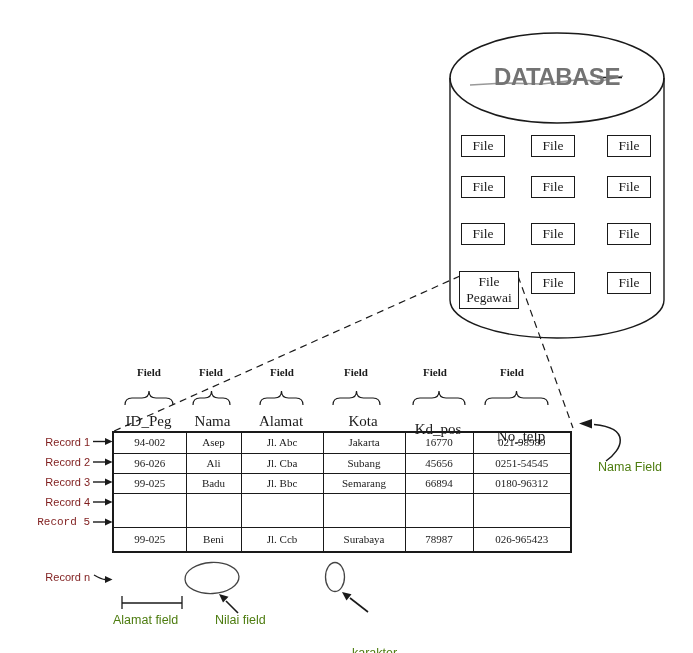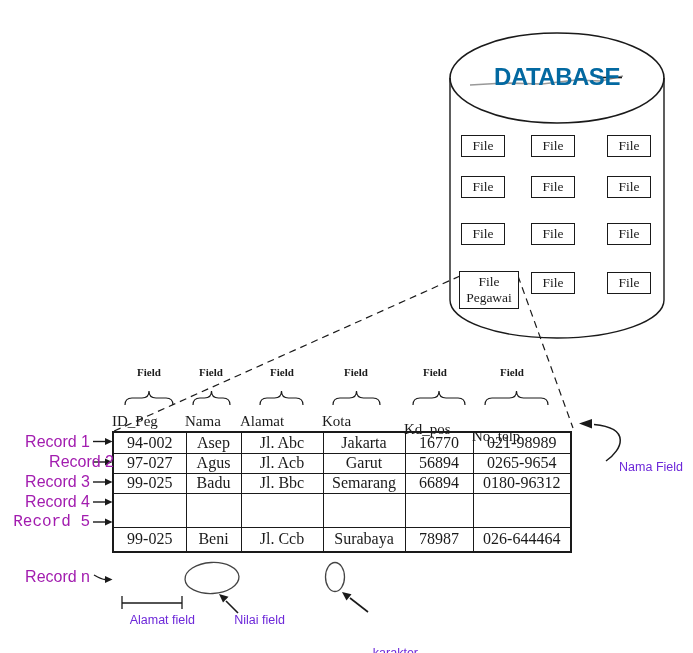--- a/index.html
+++ b/index.html
@@ -6,64 +6,64 @@
   #canvas{
     position:relative;width:693px;height:653px;background:#ffffff;overflow:hidden;
     font-family:"Liberation Serif", serif;color:#1a1a1a;
   }
   #lines{position:absolute;left:0;top:0;width:693px;height:653px;}
   .abs{position:absolute;}
   
   .db-title{
     left:452px;top:63px;width:210px;text-align:center;
     font-family:"Liberation Sans", sans-serif;font-weight:bold;
-    font-size:24px;letter-spacing:-0.5px;color:#0369a1;
+    font-size:24px;letter-spacing:-0.5px;color:#737373;
   }
   .file-box{
     width:42px;height:20px;border:1px solid #1a1a1a;background:#fff;
     display:flex;align-items:center;justify-content:center;
     font-size:13.5px;line-height:1;
   }
   .file-pegawai{
     left:459px;top:271px;width:58px;height:36px;border:1px solid #1a1a1a;background:#fff;
     display:flex;flex-direction:column;align-items:center;justify-content:center;
     font-size:13.5px;line-height:16px;text-align:center;
   }
   
   .field-label{top:366px;width:70px;text-align:center;font-size:11px;font-weight:bold;}
   
   .col-headers{
     left:112px;top:411px;width:458px;height:20px;display:flex;
     font-size:15px;line-height:20px;
   }
-  .col-headers span{display:block;}
+  .col-headers span{display:block;text-align:center;}
   
   table.rec{
     position:absolute;left:112px;top:431px;width:458px;
     border-collapse:collapse;table-layout:fixed;
-    font-family:"Liberation Serif", serif;font-size:16px;
+    font-family:"Liberation Serif", serif;font-size:11px;
   }
   table.rec td{
     border:1px solid #1a1a1a;text-align:center;padding:0;line-height:1;
     overflow:hidden;white-space:nowrap;
   }
   table.rec{border:2px solid #1a1a1a;}
   tr.r{height:20px;}
   tr.r1{height:21px;}
   tr.rempty{height:34px;}
   tr.rn{height:25px;}
   
   .rec-label{
     left:0;width:90px;text-align:right;font-family:"Liberation Sans", sans-serif;
-    font-size:16px;line-height:16px;color:#a21caf;
+    font-size:11px;line-height:16px;color:#7f1d1d;
   }
   
   .ann{
     font-family:"Liberation Sans", sans-serif;font-size:12.5px;line-height:15px;
-    color:#6d28d9;text-align:right;
+    color:#4d7c0f;text-align:left;
   }
 </style>
 </head>
 <body>
 
 <div id="canvas">
 
   <svg id="lines" viewBox="0 0 693 653">
 
     <g fill="none" stroke="#1a1a1a">
@@ -199,26 +199,26 @@
     <tbody>
         <tr class="r1">
       <td>94-002</td>
       <td>Asep</td>
       <td>Jl. Abc</td>
       <td>Jakarta</td>
       <td>16770</td>
       <td>021-98989</td>
     </tr>
     <tr class="r">
-      <td>97-027</td>
-      <td>Agus</td>
-      <td>Jl. Acb</td>
-      <td>Garut</td>
-      <td>56894</td>
-      <td>0265-9654</td>
+      <td>96-026</td>
+      <td>Ali</td>
+      <td>Jl. Cba</td>
+      <td>Subang</td>
+      <td>45656</td>
+      <td>0251-54545</td>
     </tr>
     <tr class="r">
       <td>99-025</td>
       <td>Badu</td>
       <td>Jl. Bbc</td>
       <td>Semarang</td>
       <td>66894</td>
       <td>0180-96312</td>
     </tr>
     <tr class="rempty">
@@ -228,27 +228,27 @@
       <td></td>
       <td></td>
       <td></td>
     </tr>
     <tr class="rn">
       <td>99-025</td>
       <td>Beni</td>
       <td>Jl. Ccb</td>
       <td>Surabaya</td>
       <td>78987</td>
-      <td>026-644464</td>
+      <td>026-965423</td>
     </tr>
   </tbody>
     </table>
 
   <div class="abs rec-label" style="top:434px;">Record 1</div>
-  <div class="abs rec-label" style="top:454px;margin-left:24px;">Record 2</div>
+  <div class="abs rec-label" style="top:454px;">Record 2</div>
   <div class="abs rec-label" style="top:474px;">Record 3</div>
   <div class="abs rec-label" style="top:494px;">Record 4</div>
   <div class="abs rec-label" style="top:514px;font-family:Liberation Mono, monospace;">Record 5</div>
   <div class="abs rec-label" style="top:569px;">Record n</div>
 
   <div class="abs ann" style="left:598px;top:460px;width:85px;">Nama Field</div>
   <div class="abs ann" style="left:113px;top:613px;width:82px;">Alamat field</div>
   <div class="abs ann" style="left:215px;top:613px;width:70px;">Nilai field</div>
   <div class="abs ann" style="left:352px;top:646px;width:66px;">karakter</div>
 

